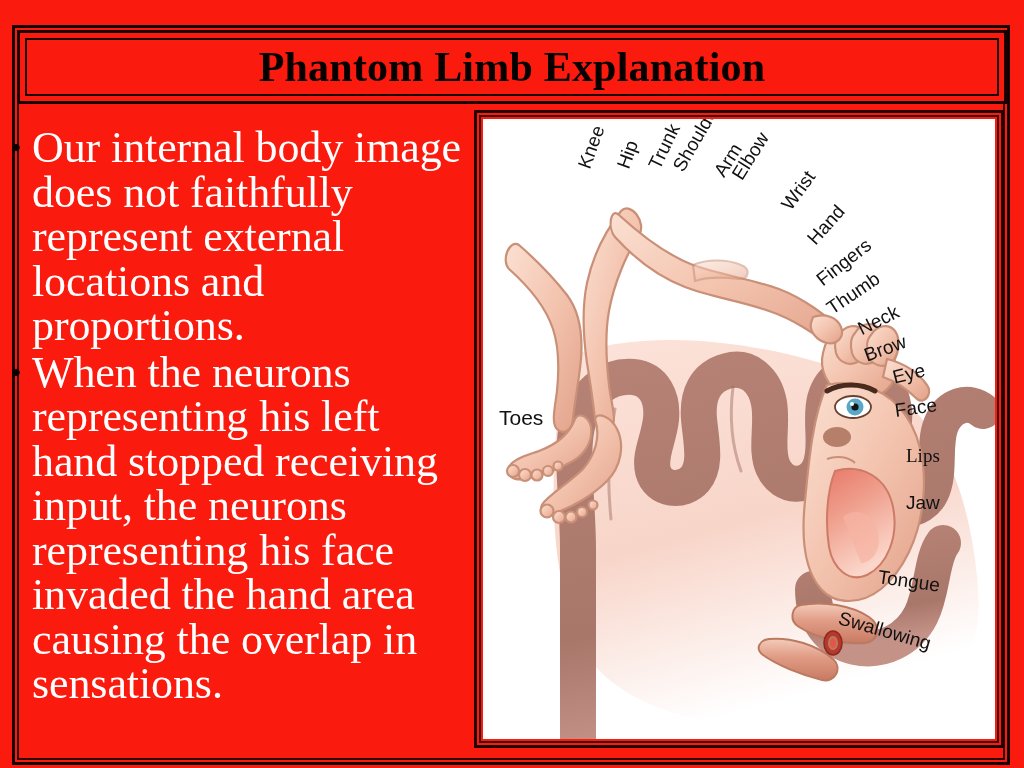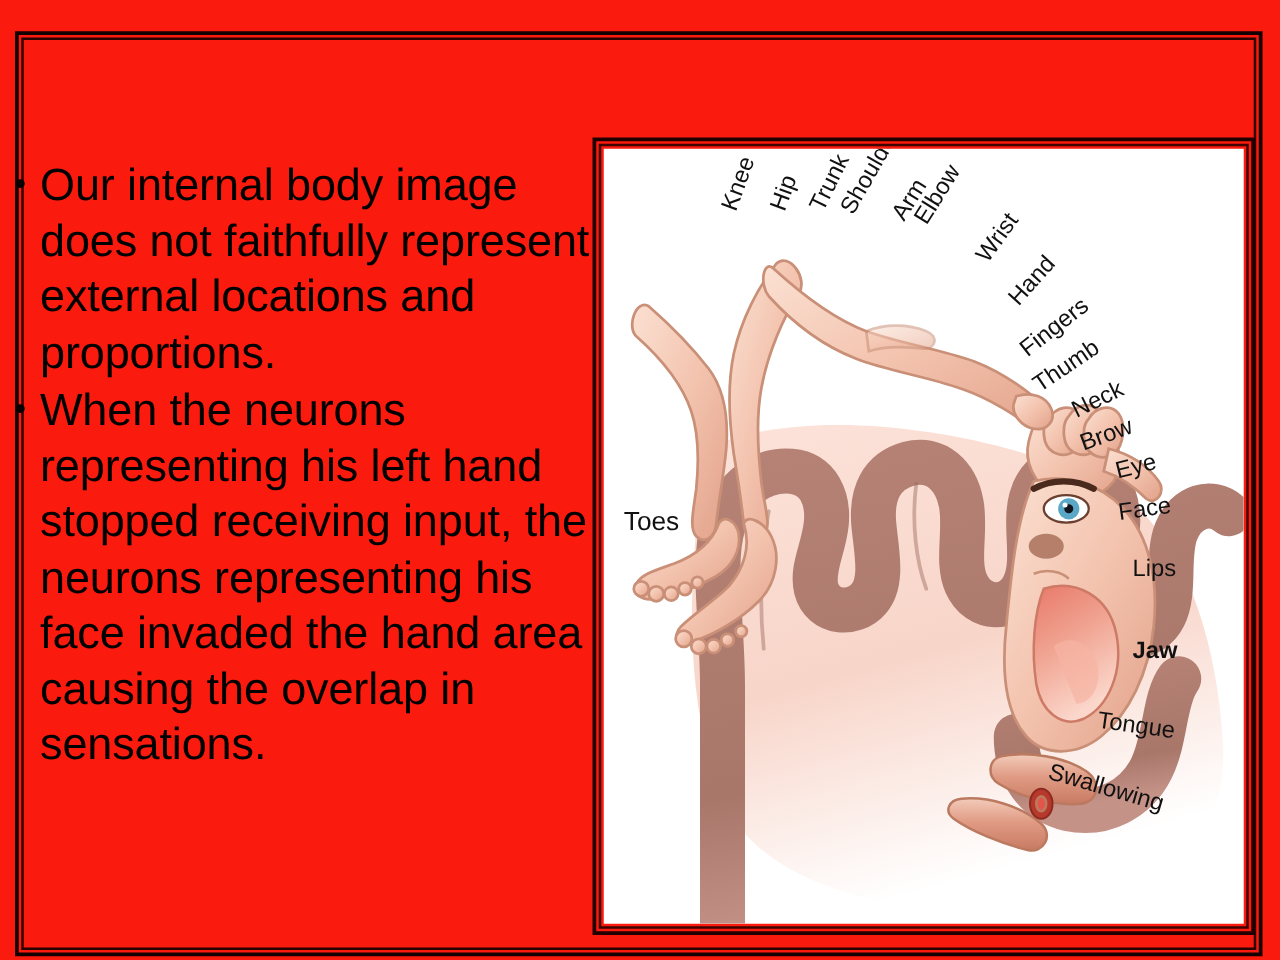--- a/index.html
+++ b/index.html
@@ -52,24 +52,24 @@
     display:flex;
     align-items:flex-start;
     margin-bottom:2px;
   }
   .bullet-dot{
     font-size:30px;line-height:44px;color:#070000;
     width:26px;flex:0 0 26px;text-align:left;
     padding-left:5px;box-sizing:border-box;
   }
   .bullet-text{
-    font-family:Liberation Sans, sans-serif;
-    font-size:36px;
+    font-family:Liberation Serif, serif;
+    font-size:44px;
     line-height:44.5px;
-    color:#000000;
+    color:#ffffff;
     flex:1 1 auto;
     letter-spacing:-0.1px;
   }
   
   #diagram-panel{
     position:absolute;left:474px;top:110px;width:530px;height:638px;
     background:#fa1a0e;
   }
   #diagram-border-outer{
     position:absolute;left:0;top:0;width:530px;height:638px;
@@ -95,20 +95,24 @@
   }
 </style>
 </head>
 <body>
 
 <div id="slide-frame">
 
   <div id="outer-border-1"></div>
   <div id="outer-border-2"></div>
 
+  <div id="title-box">
+    <div id="title-box-inner"></div>
+    <div id="slide-title">Phantom Limb Explanation</div>
+  </div>
 
   <div id="body-text">
     <div class="bullet-row">
       <div class="bullet-dot">•</div>
       <div class="bullet-text">Our internal body image does not faithfully represent external locations and proportions.</div>
     </div>
     <div class="bullet-row">
       <div class="bullet-dot">•</div>
       <div class="bullet-text">When the neurons representing his left hand stopped receiving input, the neurons representing his face invaded the hand area causing the overlap in sensations.</div>
     </div>
@@ -297,22 +301,22 @@
       <div class="dlabel" style="left:236px;top:45px;transform:rotate(-58deg);">Arm</div>
       <div class="dlabel" style="left:254px;top:48px;transform:rotate(-58deg);">Elbow</div>
       <div class="dlabel" style="left:303px;top:78px;transform:rotate(-54deg);">Wrist</div>
       <div class="dlabel" style="left:328px;top:112px;transform:rotate(-48deg);">Hand</div>
       <div class="dlabel" style="left:336px;top:152px;transform:rotate(-38deg);">Fingers</div>
       <div class="dlabel" style="left:346px;top:180px;transform:rotate(-34deg);">Thumb</div>
       <div class="dlabel" style="left:376px;top:200px;transform:rotate(-26deg);">Neck</div>
       <div class="dlabel" style="left:382px;top:226px;transform:rotate(-20deg);">Brow</div>
       <div class="dlabel" style="left:410px;top:248px;transform:rotate(-14deg);">Eye</div>
       <div class="dlabel" style="left:412px;top:281px;transform:rotate(-8deg);">Face</div>
-      <div class="dlabel" style="left:423px;top:326px;">Lips</div>
-      <div class="dlabel" style="left:423px;top:391px;font-weight:bold;">Jaw</div>
+      <div class="dlabel" style="left:423px;top:326px;font-family:Liberation Serif, serif;">Lips</div>
+      <div class="dlabel" style="left:423px;top:373px;">Jaw</div>
       <div class="dlabel" style="left:395px;top:447px;transform:rotate(8deg);">Tongue</div>
       <div class="dlabel" style="left:356px;top:488px;transform:rotate(16deg);">Swallowing</div>
       <div class="dlabel" style="left:16px;top:287px;font-size:21px;">Toes</div>
 
     </div>
   </div>
 
 </div>
 
 </body></html>

